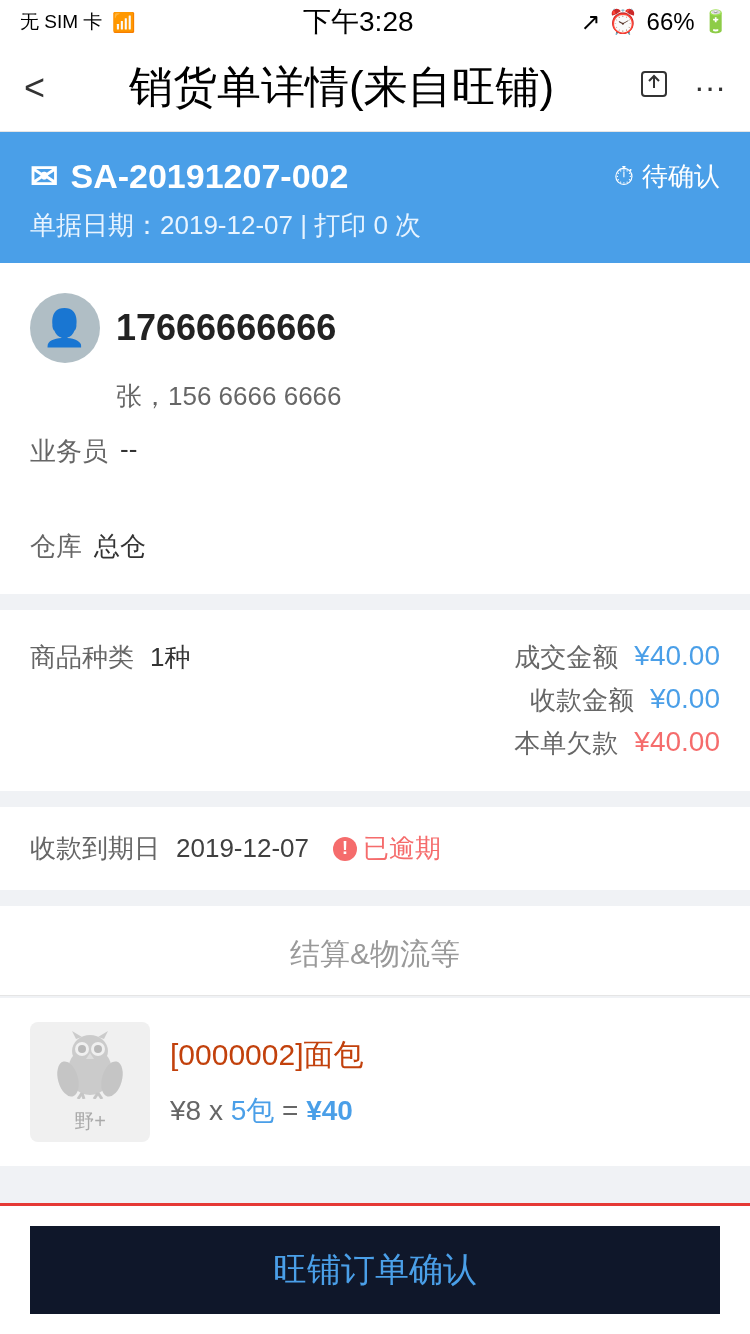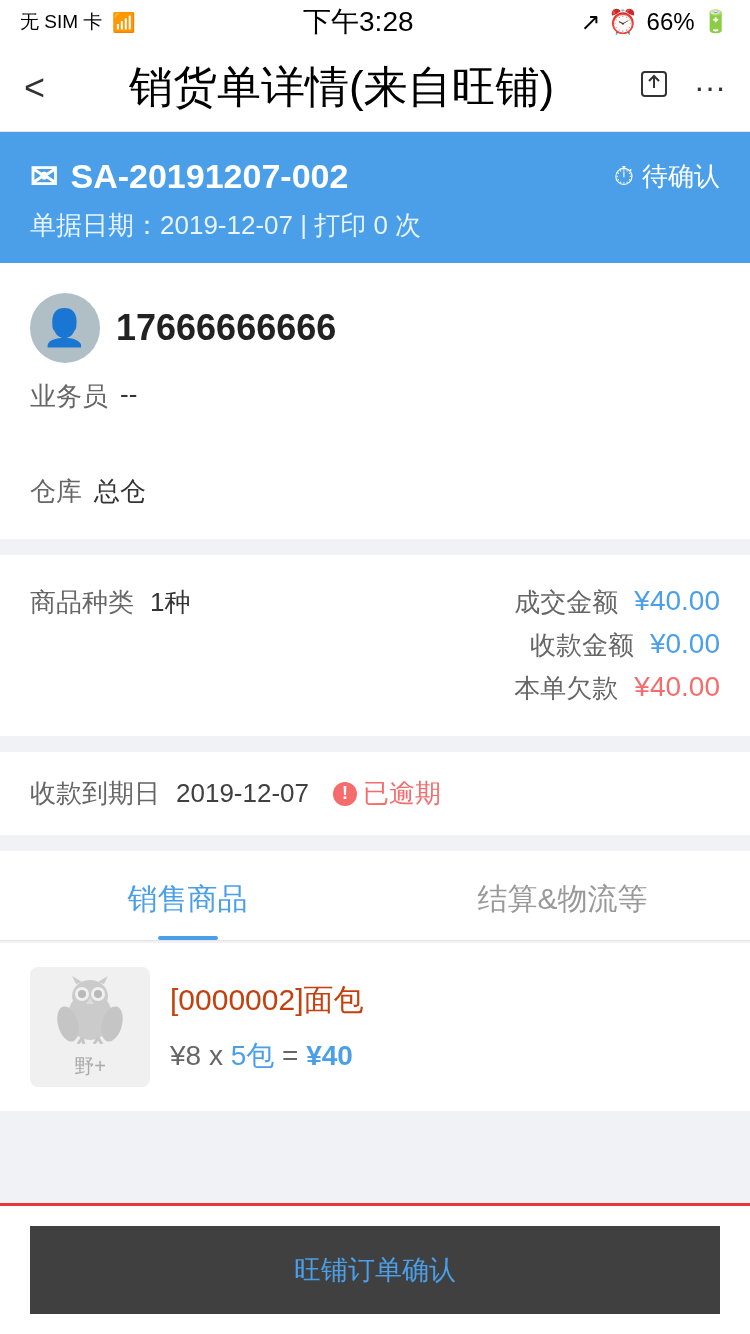--- a/index.html
+++ b/index.html
@@ -292,24 +292,24 @@
       bottom: 0;
       left: 0;
       width: 750px;
       background: #fff;
       padding: 20px 30px;
       border-top: 3px solid #e53935;
     }
     .confirm-btn {
       width: 100%;
       height: 88px;
-      background: #404040;
+      background: #0f172a;
       border: none;
       color: #4a9fe8;
-      font-size: 27px;
+      font-size: 34px;
       font-weight: 500;
       cursor: pointer;
       display: flex;
       align-items: center;
       justify-content: center;
     }
   </style>
 </head>
 <body>
 
@@ -358,20 +358,21 @@
   <div class="date-info">单据日期：2019-12-07 | 打印 0 次</div>
 </div>
 
 <div class="customer-section">
   <div class="customer-row">
     <div class="avatar">
       <span style="font-size:36px;">👤</span>
     </div>
     <div class="customer-phone">17666666666</div>
   </div>
+  <div class="customer-name">张，156 6666 6666</div>
   <div class="customer-meta">
     <div class="meta-item">
       <span class="meta-label">业务员</span>
       <span class="meta-value">--</span>
     </div>
     <div class="meta-item">
       <span class="meta-label">仓库</span>
       <span class="meta-value">总仓</span>
     </div>
   </div>
@@ -404,21 +405,20 @@
   <span class="due-label">收款到期日</span>
   <span class="due-date">2019-12-07</span>
   <div class="overdue-badge">
     <div class="warning-dot">!</div>
     <span>已逾期</span>
   </div>
 </div>
 
 <div class="tabs-section">
   <div class="tabs-row">
-    <div class="tab-item active">销售商品</div>
     <div class="tab-item">结算&amp;物流等</div>
   </div>
 </div>
 
 <div class="product-section">
   <div class="product-thumbnail">
     <div style="text-align:center;">
       <svg width="80" height="70" viewBox="0 0 80 70" xmlns="http://www.w3.org/2000/svg" opacity="0.35">
 
         <ellipse cx="40" cy="42" rx="22" ry="24" fill="#888"></ellipse>

